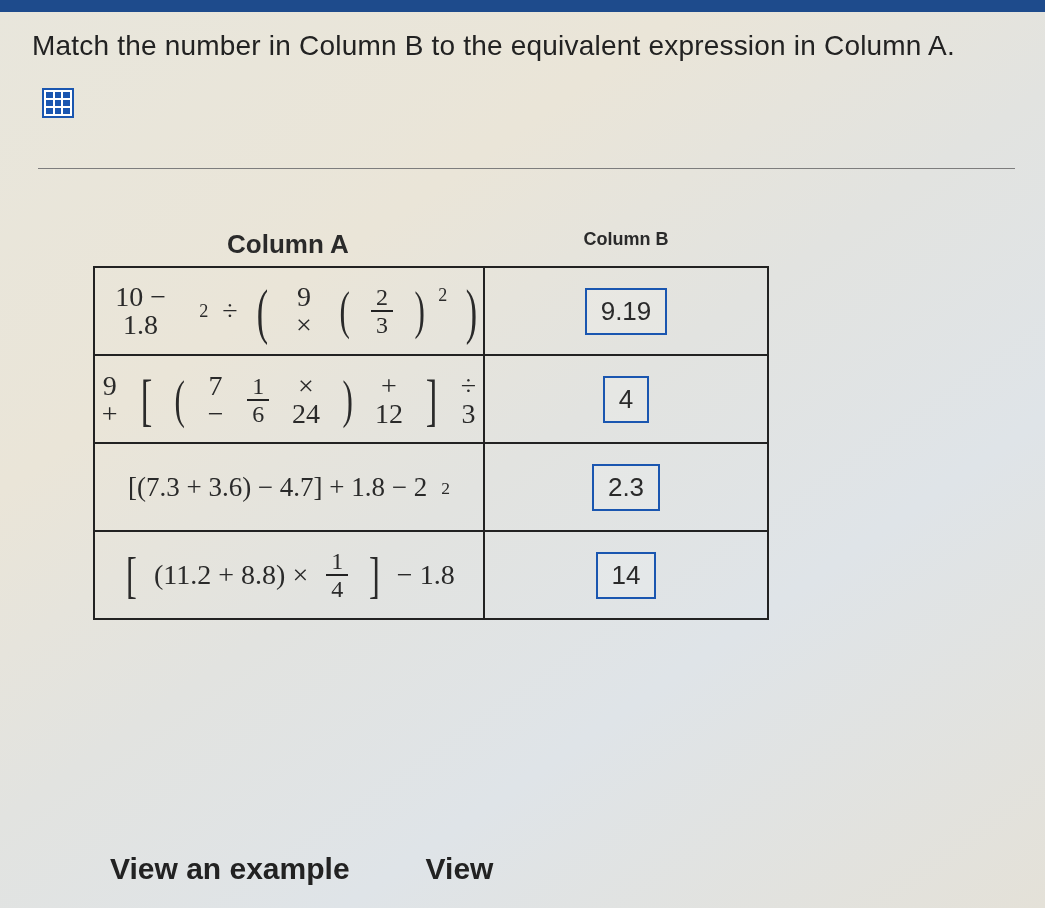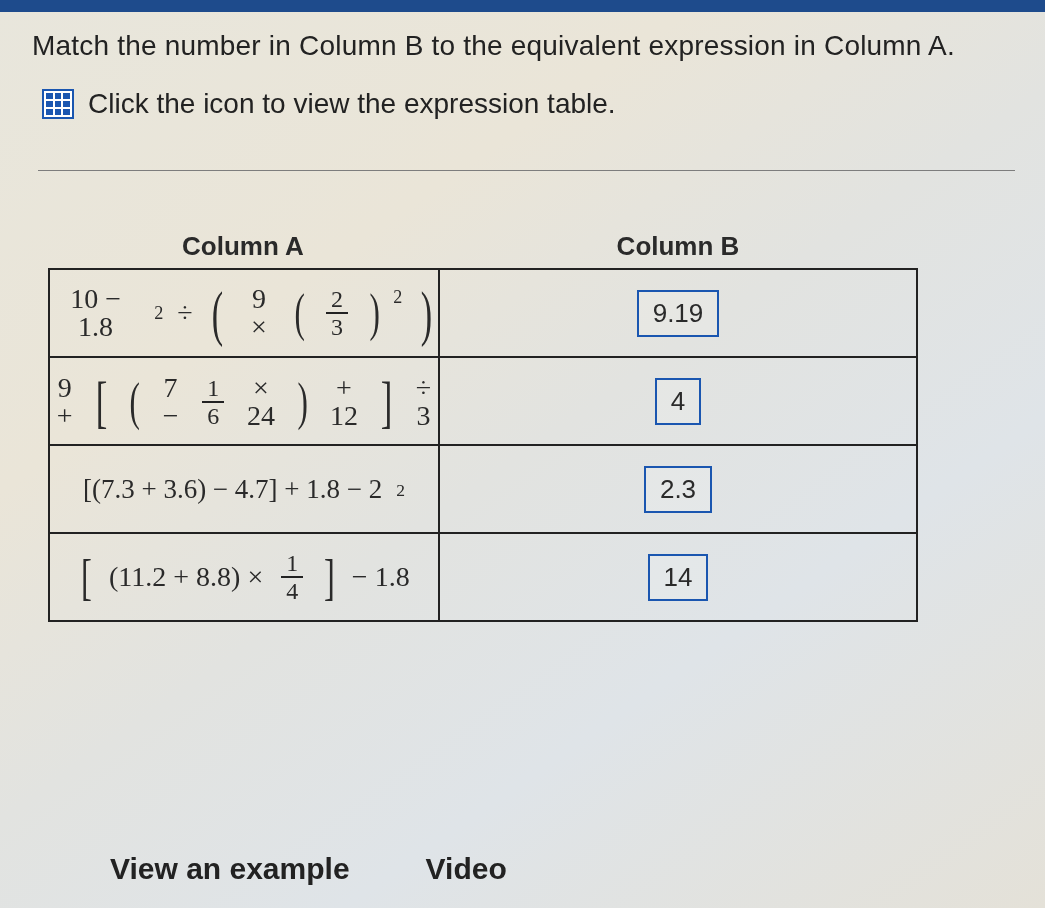--- a/index.html
+++ b/index.html
@@ -43,38 +43,38 @@
     cursor: pointer;
   }
   .grid-icon div { background: #1a56b0; }
   .hinttext { font-size: 28px; color: #222; }
   hr.sep {
     border: none;
     border-top: 1px solid #7d7d7d;
     margin: 0 6px 60px 6px;
   }
   .table-wrap {
-    margin-left: 16px;
-    width: 870px;
+    margin-left: 61px;
+    width: 676px;
   }
   .headers {
     display: flex;
   }
   .headers .ha {
     width: 390px;
     text-align: center;
     font-weight: bold;
     font-size: 26px;
     padding-bottom: 6px;
   }
   .headers .hb {
     flex: 1;
     text-align: center;
     font-weight: bold;
-    font-size: 26px;
+    font-size: 18px;
     padding-bottom: 6px;
   }
   table.match {
     border-collapse: collapse;
     width: 100%;
   }
   table.match td {
     border: 2px solid #222;
     vertical-align: middle;
     text-align: center;
@@ -174,21 +174,20 @@
       <div></div>
         <div></div>
         <div></div>
       <div></div>
         <div></div>
         <div></div>
       <div></div>
         <div></div>
         <div></div>
     </div>
-    <div class="hinttext">Click the icon to view the expression table.</div>
   </div>
 
   <hr class="sep">
 
   <div class="table-wrap">
     <div class="headers">
       <div class="ha">Column A</div>
       <div class="hb">Column B</div>
     </div>
 
@@ -274,15 +273,15 @@
       </table>
   </div>
 
 </div>
 
 <div class="footer-links">
   <div class="link">
     <span>View an example</span>
   </div>
   <div class="link">
-    <span>Video</span>
+    <span>View</span>
   </div>
 </div>
 
 </body></html>

